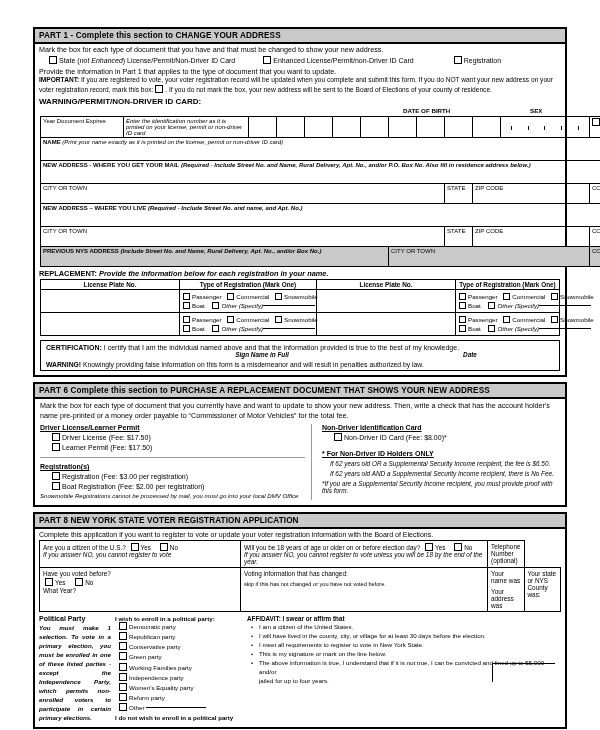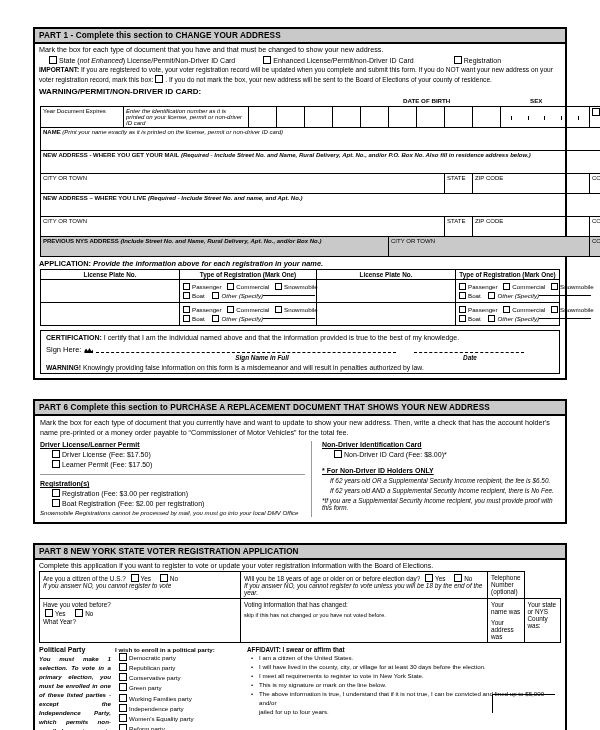--- a/index.html
+++ b/index.html
@@ -8,21 +8,21 @@
     background:#ffffff;
     font-family:"Liberation Sans", sans-serif;
     color:#000;
     -webkit-font-smoothing:none;
   }
   .page{position:relative;width:600px;height:730px;}
   .form{
     position:absolute;left:33px;top:27px;width:534px;
   }
   
-  .sec{border:2px solid #000;margin-bottom:19px;background:#fff;}
+  .sec{border:2px solid #000;margin-bottom:5px;background:#fff;}
   .sec-hd{
     background:#c9c9c9;border-bottom:2px solid #000;
     font-size:8.2px;font-weight:bold;padding:2px 4px;letter-spacing:.1px;
   }
   .b{font-weight:bold;}
   .i{font-style:italic;}
   .cb{
     display:inline-block;width:6px;height:6px;border:1.2px solid #000;
     background:#fff;vertical-align:-1px;margin-right:2px;
   }
@@ -109,20 +109,21 @@
       <div class="sp1"></div>
       <div>
         <span class="cb"></span><span>Enhanced License/Permit/non-Driver ID Card</span>
       </div>
       <div class="sp2"></div>
       <div>
         <span class="cb"></span><span>Registration</span>
       </div>
     </div>
 
+    <div class="p1-line">Provide the information in Part 1 that applies to the type of document that you want to update.</div>
 
     <div class="imp">
       <span class="b">IMPORTANT:</span>
       <span>If you are registered to vote, your voter registration record will be updated when you complete and submit this form.  If you do NOT want your new address on your voter registration record, mark this box:</span><span class="cb" style="margin-left:2px"></span><span>.  If you do not mark the box, your new address will be sent to the Board of Elections of your county of residence.</span>
     </div>
 
     <div class="lic-title">
       <span>WARNING/PERMIT/NON-DRIVER ID CARD:</span>
     </div>
     <div class="dob-hdr">
@@ -195,22 +196,22 @@
           <span class="b">PREVIOUS NYS ADDRESS</span>
           <span class="b i">(Include Street No. and Name, Rural Delivery, Apt.  No.,  and/or Box No.)</span>
         </td>
         <td colspan="5" class="gray"><span>CITY OR TOWN</span></td>
         <td colspan="1" class="gray"><span>COUNTY</span></td>
       </tr>
     </tbody>
         </table>
 
     <div class="reg-hd">
-      <span class="b">APPLICATION:</span>
-      <span class="b i">Provide the information above for each registration in your name.</span>
+      <span class="b">REPLACEMENT:</span>
+      <span class="b i">Provide the information below for each registration in your name.</span>
     </div>
 
     <table class="regtbl">
       <tbody>
             <tr>
         <th style="width:132px">License Plate No.</th>
         <th style="width:130px">Type of Registration (Mark One)</th>
         <th style="width:132px">License Plate No.</th>
         <th>Type of Registration (Mark One)</th>
       </tr>
@@ -250,27 +251,20 @@
               <span class="cbs" style="margin-left:6px"></span><span class="i">Other (Specify)</span><span class="dotted"></span></div>
         </td>
       </tr>
     </tbody>
         </table>
 
     <div class="cert">
       <div class="ln">
         <span class="b">CERTIFICATION:</span>
         <span>I certify that I am the individual named above and that the information provided is true to the best of my knowledge.</span>
-      </div>
-      <div class="signrow">
-        <span style="font-size:7.5px">Sign Here:</span>
-        <span class="sigicon"></span>
-        <span class="dashline" style="max-width:300px"></span>
-        <span style="width:18px"></span>
-        <span class="dashline" style="max-width:110px"></span>
       </div>
       <div class="cap">
         <span style="width:118px"></span>
         <span style="width:196px;text-align:center">Sign Name in Full</span>
         <span style="flex:1;text-align:center;padding-left:26px">Date</span>
       </div>
       <div class="warn">
         <span class="b">WARNING!</span>
         <span>Knowingly providing false information on this form is a misdemeanor and will result in penalties authorized by law.</span>
       </div>

